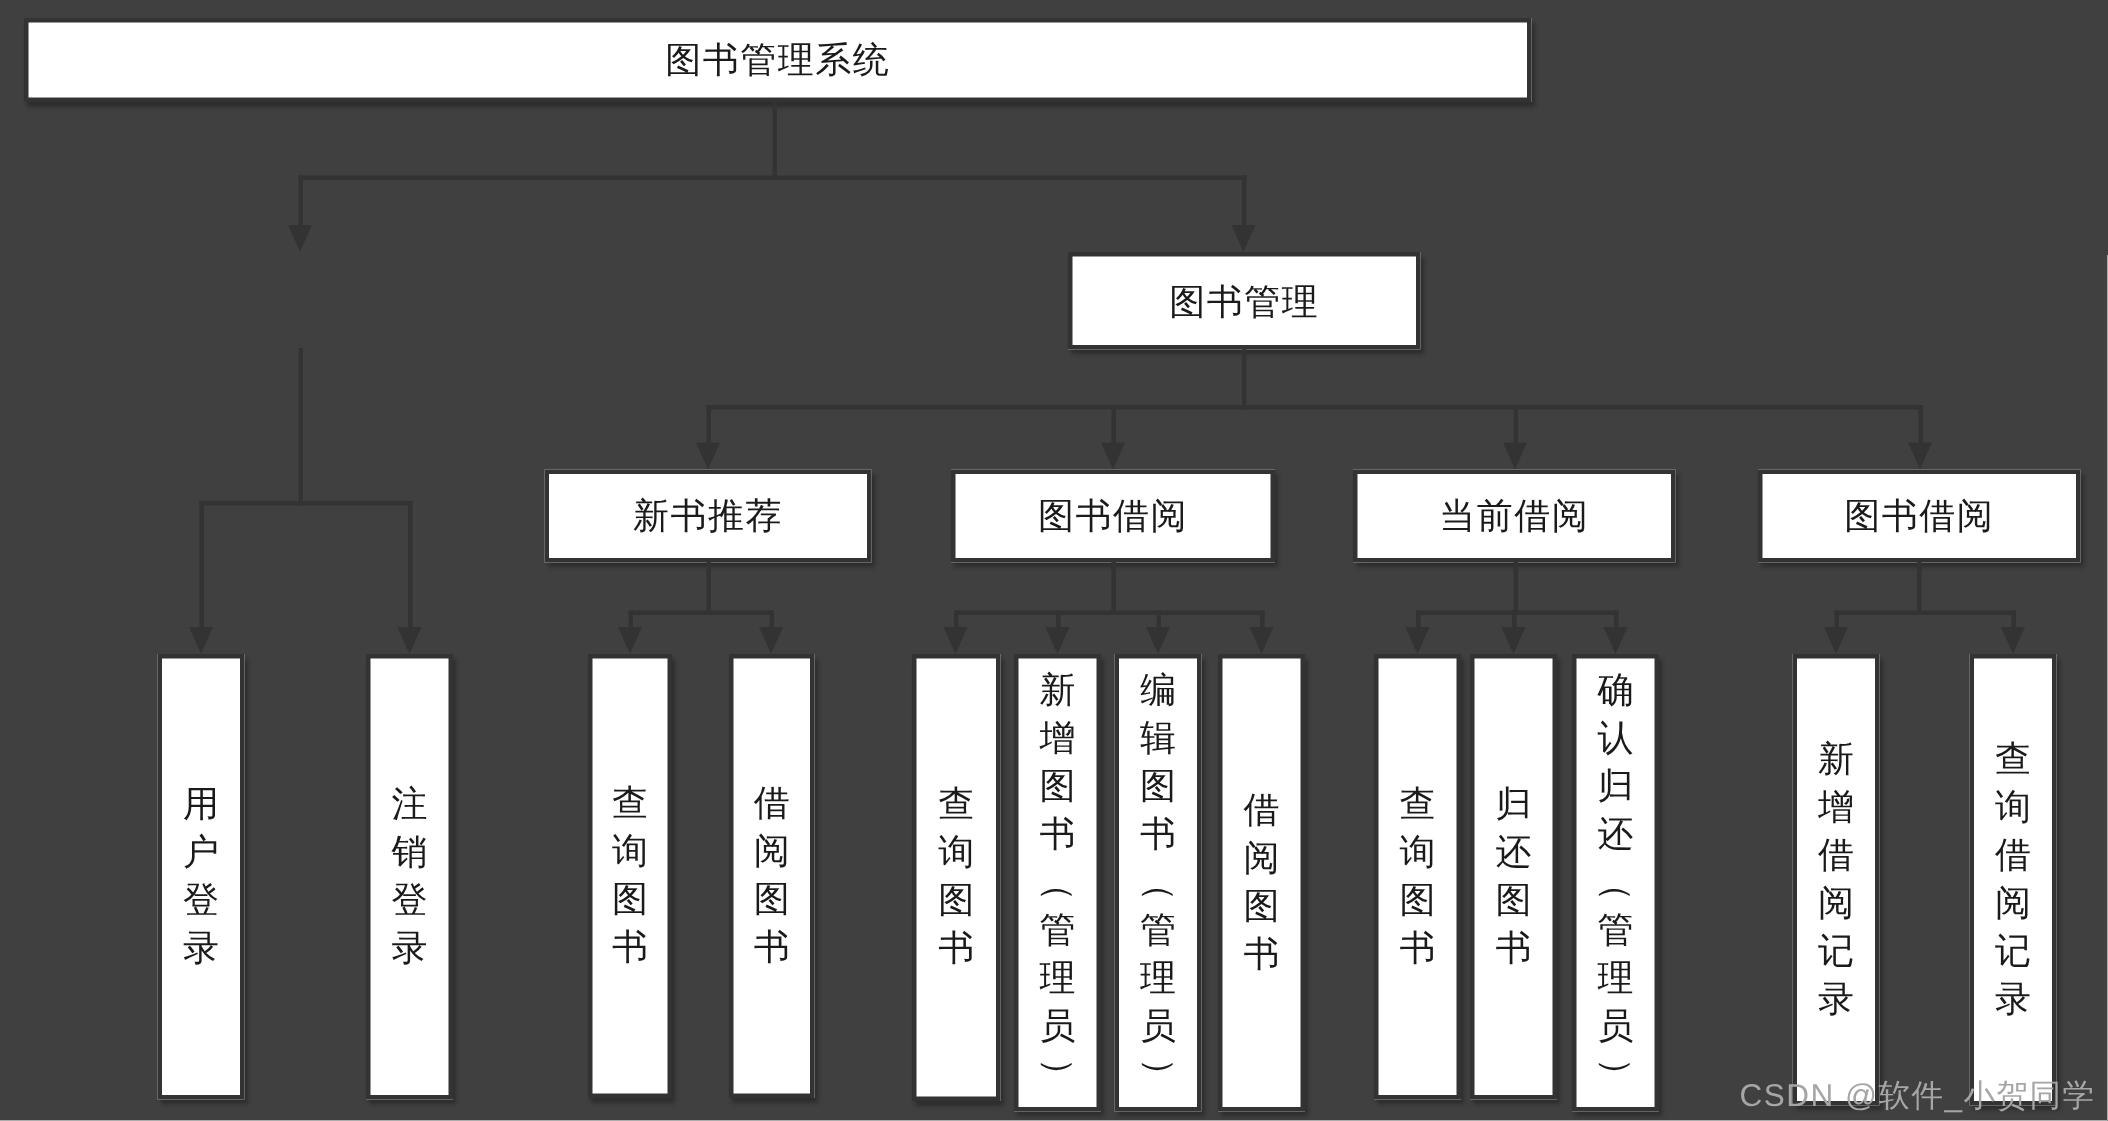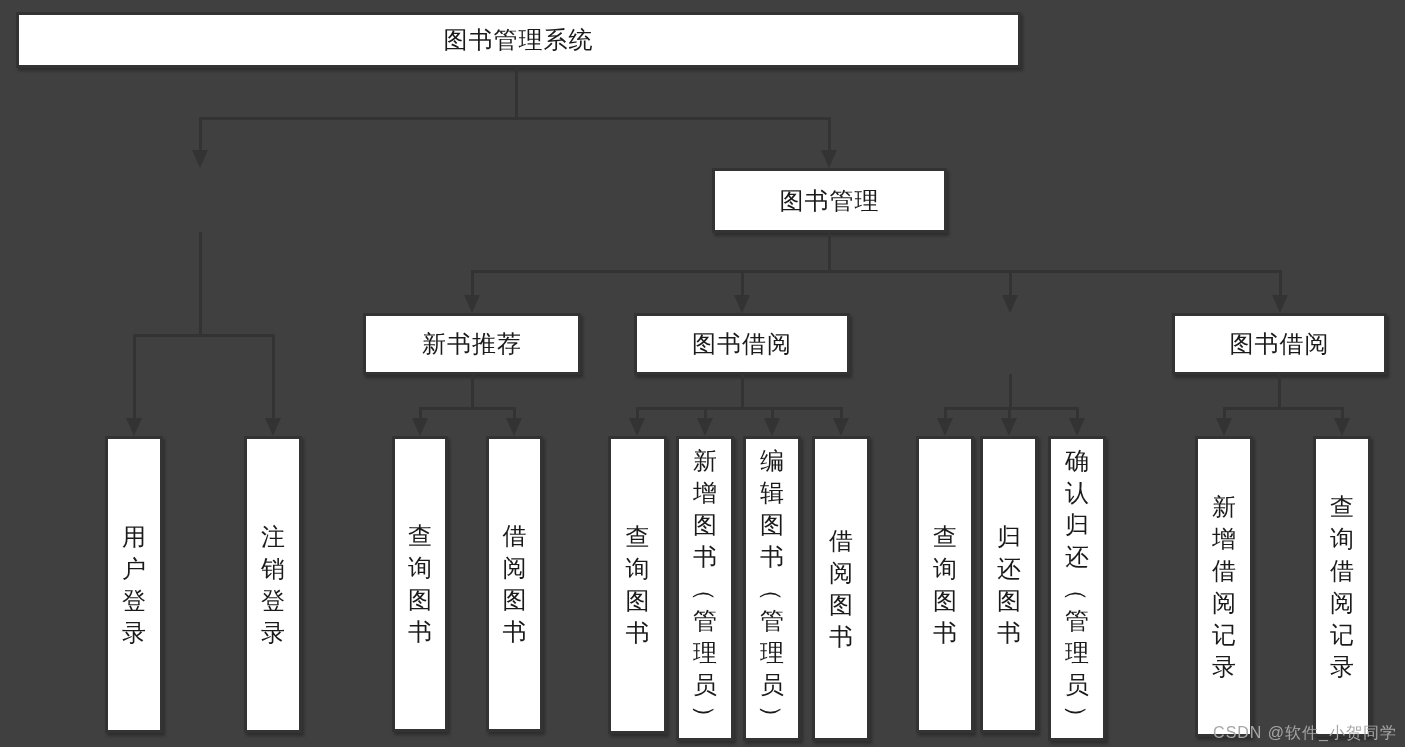--- a/index.html
+++ b/index.html
@@ -22,21 +22,21 @@
   .vbox span.rot{transform:rotate(90deg);}
   .hline,.vline{position:absolute;background:#333333;}
   .hline{height:3px;}
   .vline{width:3px;}
   .arrow{
     position:absolute;width:0;height:0;
     border-left:8px solid transparent;border-right:8px solid transparent;
     border-top:18px solid #333333;
   }
   .watermark{
-    position:absolute;right:8px;bottom:3px;font-size:16px;color:#a6a6a6;
+    position:absolute;right:8px;bottom:3px;font-size:21px;color:#a6a6a6;
     letter-spacing:1px;z-index:5;
   }
 </style>
 </head>
 <body>
 
 <div class="canvas">
 
   <div class="box" style="left:16px;top:12px;width:1005px;height:56px">图书管理系统</div>
 
@@ -62,20 +62,21 @@
   <div class="arrow" style="left:464px;top:295px"></div>
   <div class="vline" style="left:741px;top:270px;height:28px"></div>
   <div class="arrow" style="left:734px;top:295px"></div>
   <div class="vline" style="left:1009px;top:270px;height:28px"></div>
   <div class="arrow" style="left:1002px;top:295px"></div>
   <div class="vline" style="left:1279px;top:270px;height:28px"></div>
   <div class="arrow" style="left:1272px;top:295px"></div>
 
   <div class="box" style="left:363px;top:313px;width:218px;height:62px">新书推荐</div>
   <div class="box" style="left:634px;top:313px;width:216px;height:62px">图书借阅</div>
+  <div class="box" style="left:902px;top:313px;width:215px;height:62px">当前借阅</div>
   <div class="box" style="left:1172px;top:313px;width:215px;height:62px">图书借阅</div>
 
   <div class="vline" style="left:471px;top:374px;height:36px"></div>
   <div class="hline" style="left:419px;top:407px;width:97px"></div>
   <div class="vline" style="left:419px;top:407px;height:14px"></div>
   <div class="arrow" style="left:412px;top:418px"></div>
   <div class="vline" style="left:513px;top:407px;height:14px"></div>
   <div class="arrow" style="left:506px;top:418px"></div>
 
   <div class="vline" style="left:741px;top:374px;height:36px"></div>

